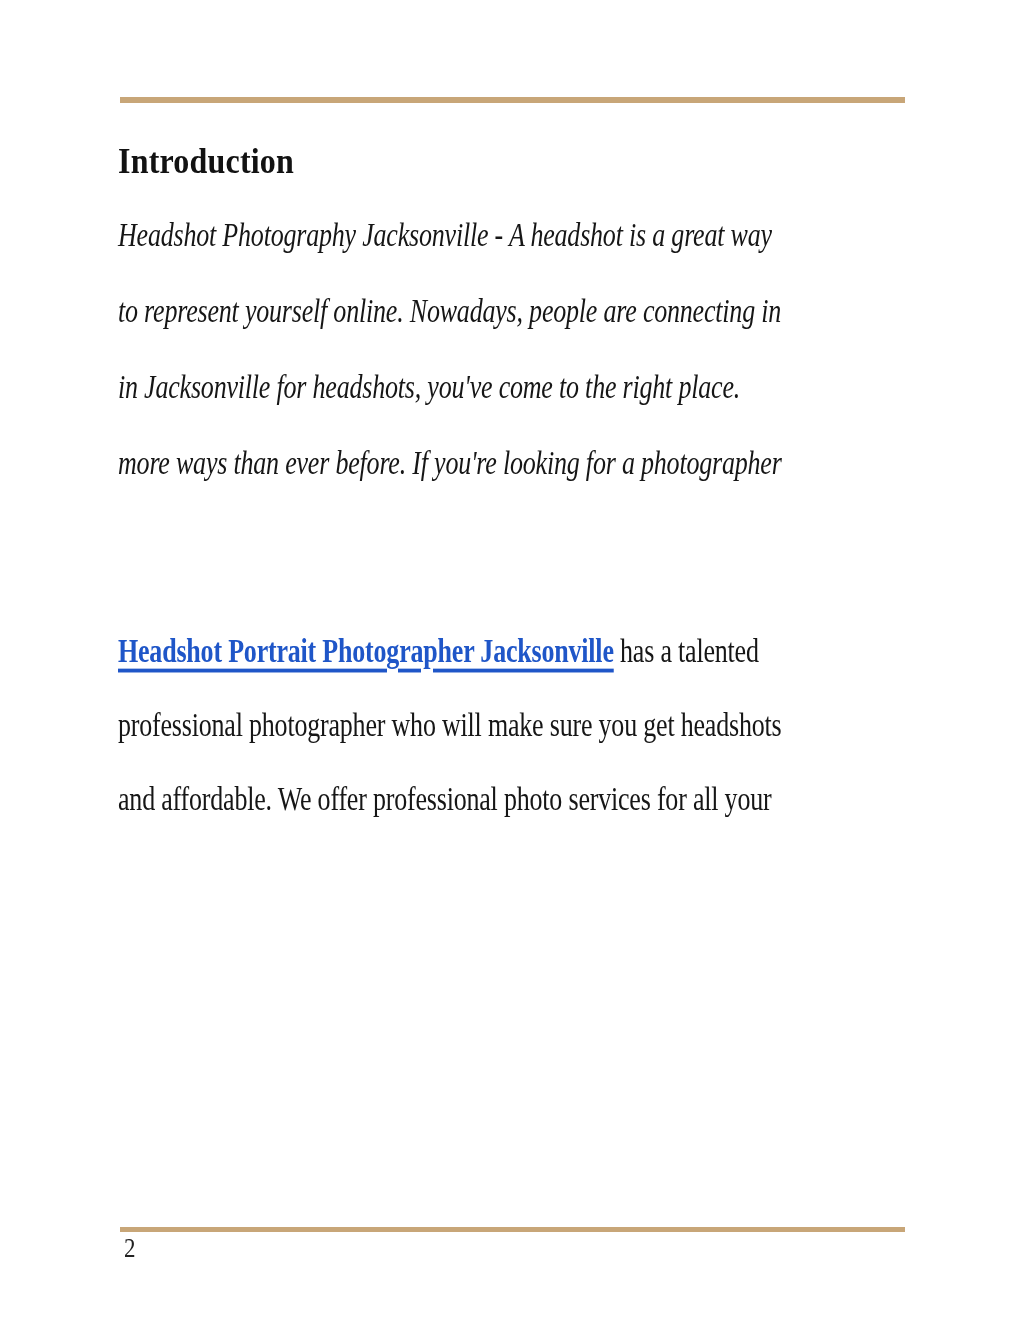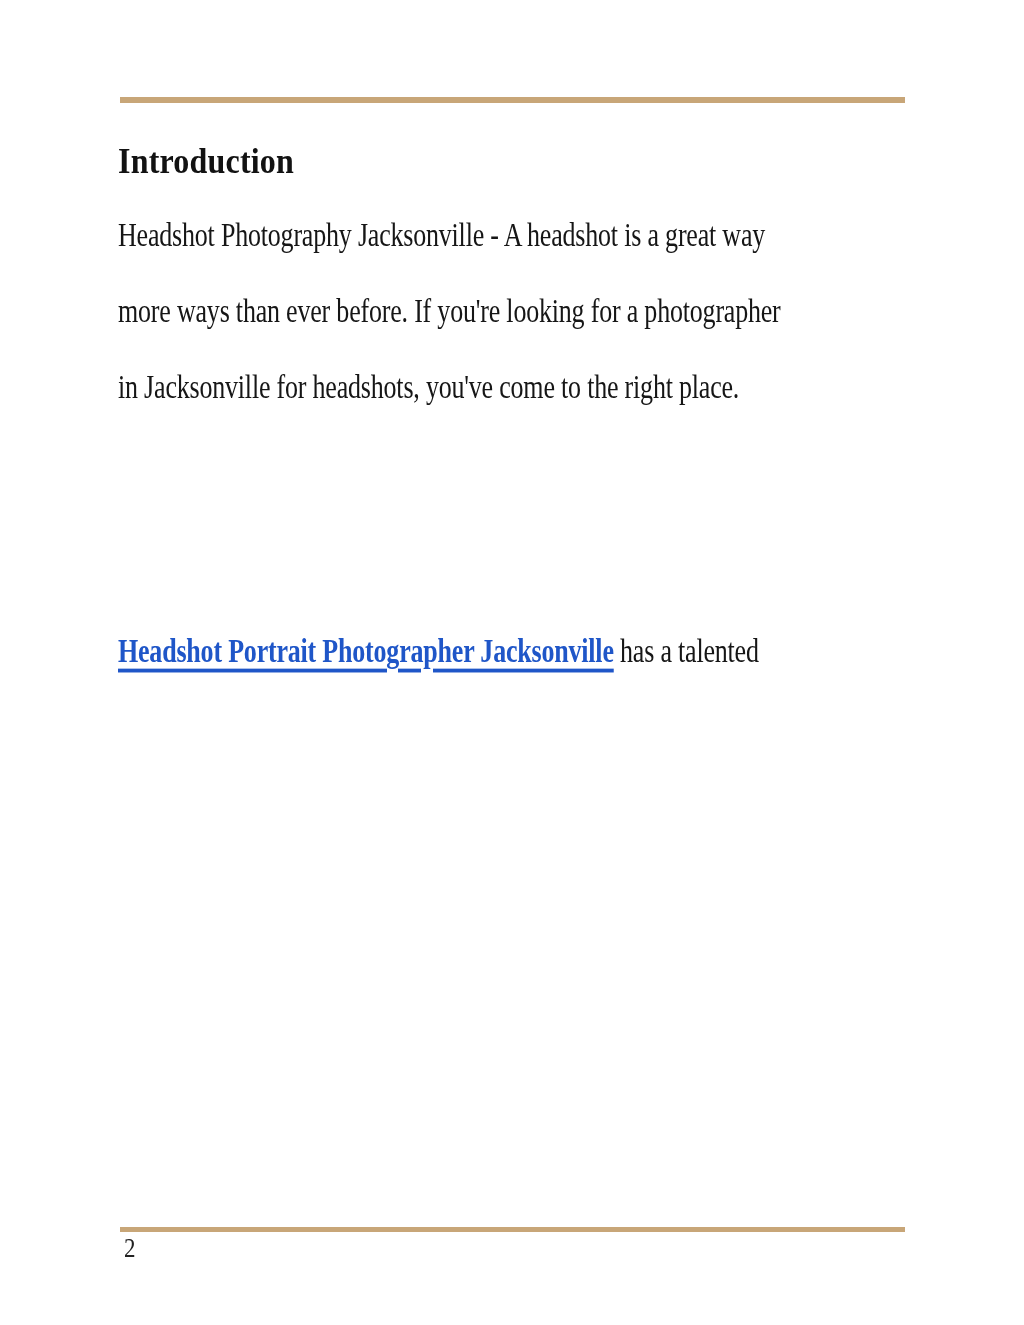--- a/index.html
+++ b/index.html
@@ -46,21 +46,21 @@
   .para-1 { top: 198px; }
   .para-2 { top: 615px; text-align: center; }
 
   .line {
     display: flex;
     align-items: center;
     white-space: nowrap;
     font-size: 26px;
     letter-spacing: -0.2px;
   }
-  .para-1 .line { height: 76px; }
+  .para-1 .line { height: 76px; font-style: italic; }
   .para-2 .line { height: 74px; }
 
   .line > .stretch {
     transform: scaleY(1.28);
     transform-origin: center left;
     display: inline-block;
   }
 
   .doc-link {
     color: #1F56C8;
@@ -88,30 +88,39 @@
 
   <div class="rule rule-top"></div>
 
   <div class="heading">Introduction</div>
 
   <div class="para para-1">
     <div class="line">
       <span class="stretch">Headshot Photography Jacksonville - A headshot is a great way</span>
     </div>
     <div class="line">
-      <span class="stretch">more ways than ever before. If you're looking for a photographer</span>
+      <span class="stretch">to represent yourself online. Nowadays, people are connecting in</span>
     </div>
     <div class="line">
       <span class="stretch">in Jacksonville for headshots, you've come to the right place.</span>
+    </div>
+    <div class="line">
+      <span class="stretch">more ways than ever before. If you're looking for a photographer</span>
     </div>
   </div>
 
   <div class="para para-2">
     <div class="line">
       <span class="stretch"><a class="doc-link" href="#">Headshot Portrait Photographer Jacksonville</a><span> has a talented</span></span>
+    </div>
+    <div class="line">
+      <span class="stretch">professional photographer who will make sure you get headshots</span>
+    </div>
+    <div class="line">
+      <span class="stretch">and affordable. We offer professional photo services for all your</span>
     </div>
   </div>
 
   <div class="rule rule-bottom"></div>
 
   <div class="page-number">2</div>
 
 </div>
 
 </body></html>

